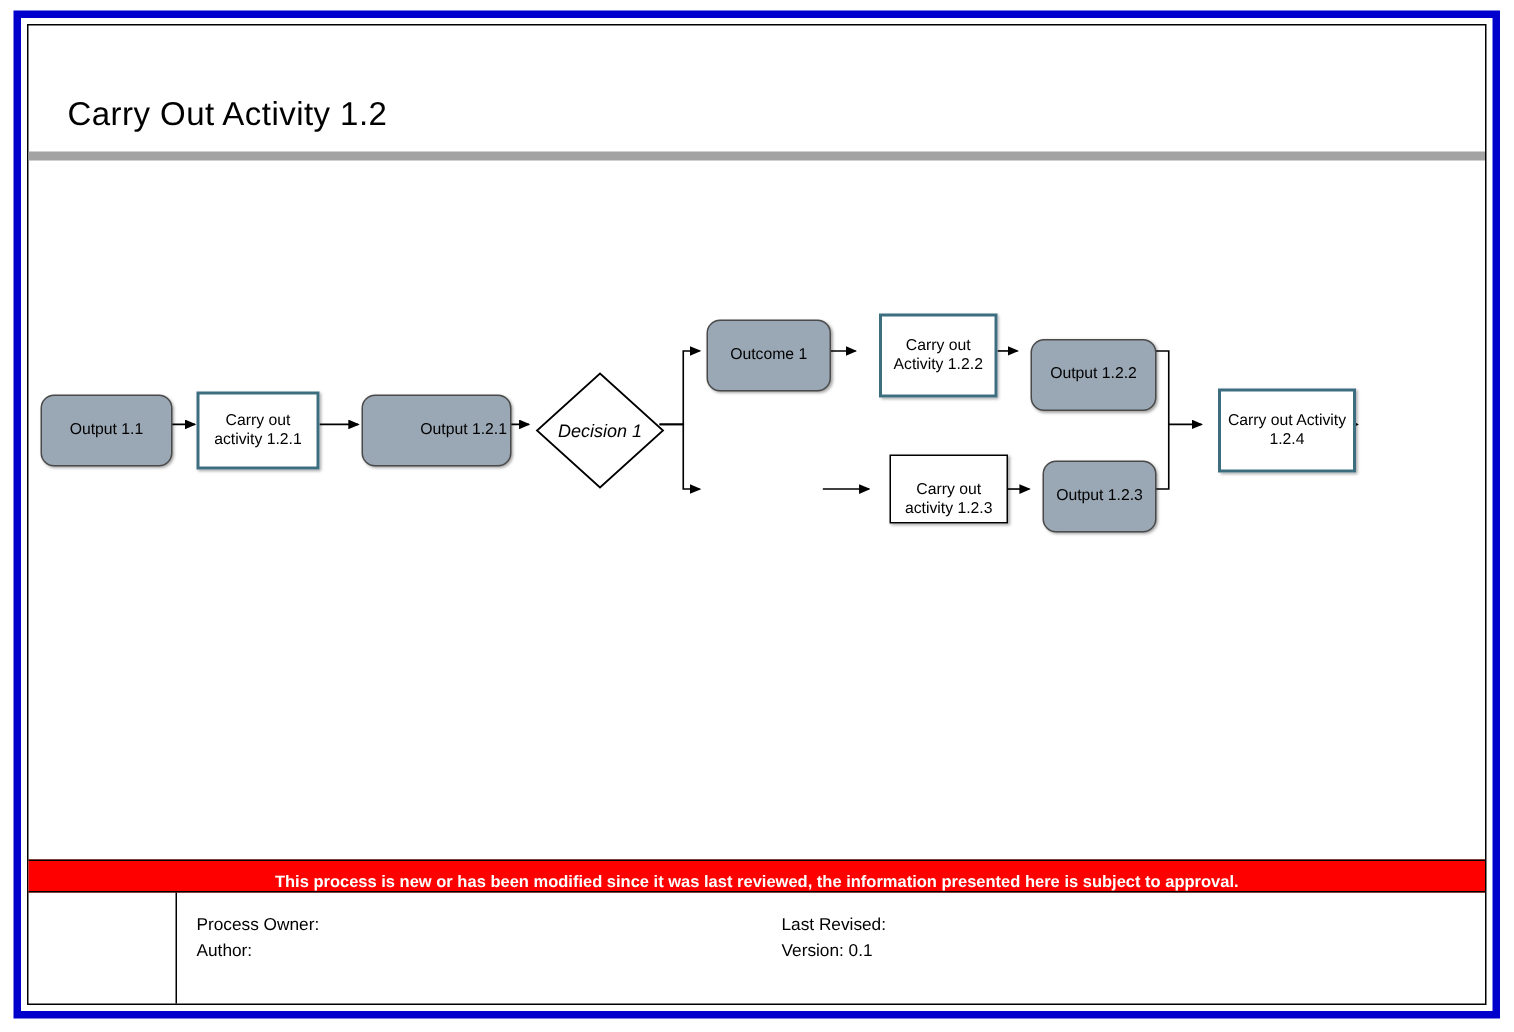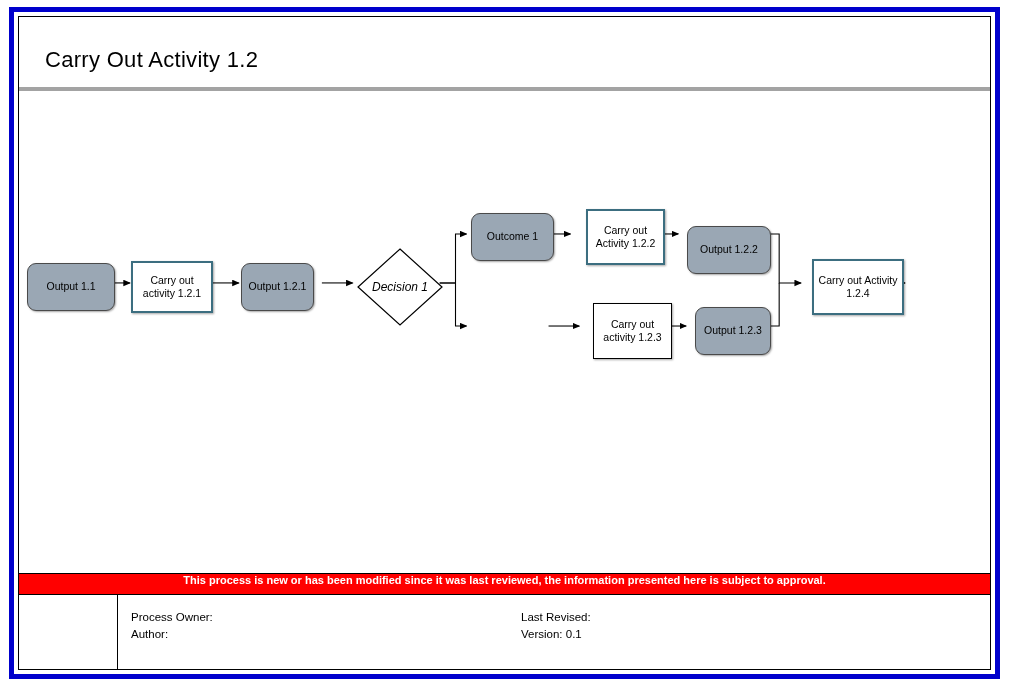--- a/index.html
+++ b/index.html
@@ -33,24 +33,24 @@
     right: 4px;
     bottom: 4px;
     border: 1px solid #000000;
     box-sizing: border-box;
     background: #ffffff;
   }
   
   .title-bar {
     position: absolute;
     left: 0;
-    top: 0;
+    top: 16px;
     width: 100%;
     height: 74px;
-    border-bottom: 4px solid #a3a3a3;
+    border-bottom: 6px solid #a3a3a3;
     box-sizing: border-box;
   }
   .title-text {
     position: absolute;
     left: 26px;
     top: 30px;
     font-size: 22px;
     color: #000000;
     letter-spacing: 0.3px;
   }
@@ -125,21 +125,21 @@
     position: absolute;
     left: 0;
     right: 0;
     bottom: 74px;
     height: 22px;
     background: #ff0000;
     border-top: 1px solid #000000;
     border-bottom: 1px solid #000000;
     box-sizing: border-box;
     display: flex;
-    align-items: flex-start;
+    align-items: flex-end;
     justify-content: center;
   }
   .notice span {
     font-size: 11px;
     font-weight: bold;
     color: #ffffff;
   }
   
   .footer {
     position: absolute;
@@ -214,21 +214,21 @@
         </svg>
 
         <div class="node io" style="left:8px; top:172px; width:88px; height:48px;">
           <span>Output 1.1</span>
         </div>
 
         <div class="node process-accent" style="left:112px; top:170px; width:82px; height:52px;">
           <span>Carry out activity 1.2.1</span>
         </div>
 
-        <div class="node io" style="left:222px; top:172px; width:73px; height:48px;">
+        <div class="node io" style="left:222px; top:172px; width:100px; height:48px;justify-content:flex-end;">
           <span>Output 1.2.1</span>
         </div>
 
         <div class="decision-wrap" style="left:337px; top:156px; width:88px; height:80px;">
           <svg class="decision-shape" viewBox="0 0 88 80" preserveAspectRatio="none">
             <polygon points="44,2 86,40 44,78 2,40" fill="#ffffff" stroke="#000000" stroke-width="1.2"></polygon>
           </svg>
           <span class="decision-label">Decision 1</span>
         </div>
 
@@ -238,21 +238,21 @@
 
         <div class="node process-accent" style="left:567px; top:118px; width:79px; height:56px;">
           <span>Carry out Activity 1.2.2</span>
         </div>
 
         <div class="node io" style="left:668px; top:122px; width:84px; height:48px;margin-top:13px;">
           <span>Output 1.2.2</span>
         </div>
 
 
-        <div class="node process-plain" style="left:574px; top:212px; width:79px; height:56px;">
+        <div class="node process-plain" style="left:574px; top:212px; width:79px; height:46px;align-items:flex-end;">
           <span>Carry out activity 1.2.3</span>
         </div>
 
         <div class="node io" style="left:676px; top:216px; width:76px; height:48px;">
           <span>Output 1.2.3</span>
         </div>
 
         <div class="node process-accent" style="left:793px; top:168px; width:92px; height:56px;">
           <span>Carry out Activity 1.2.4</span>
         </div>

